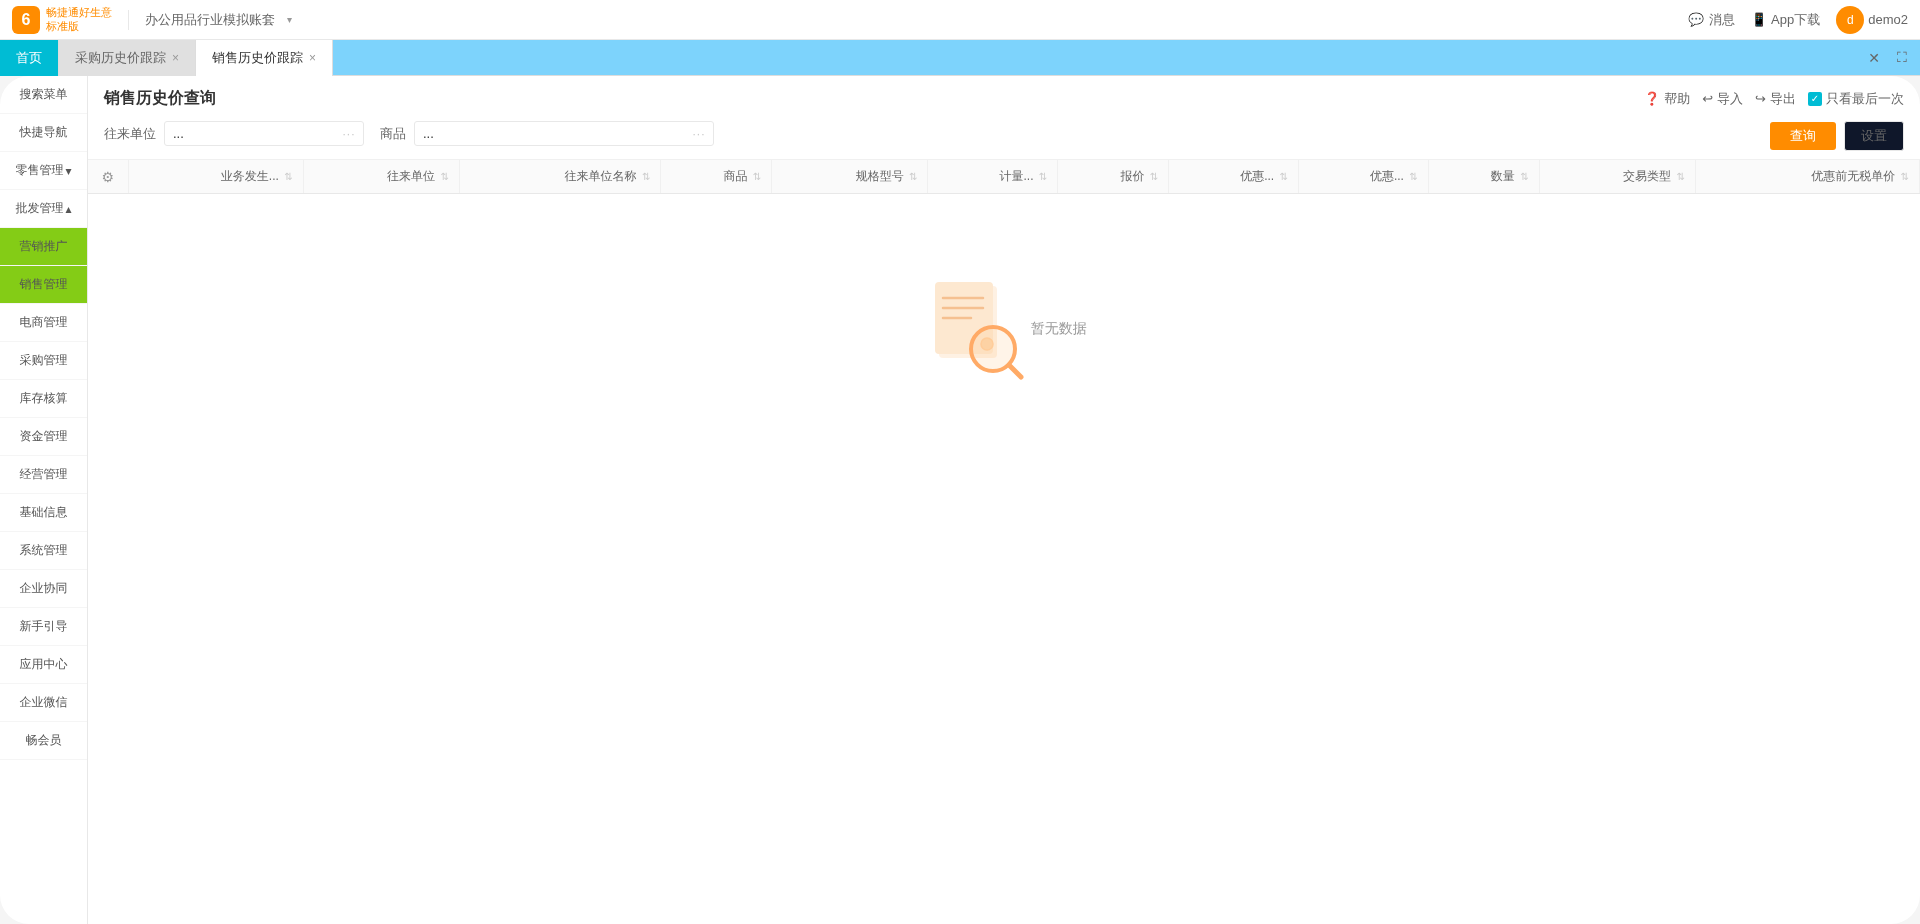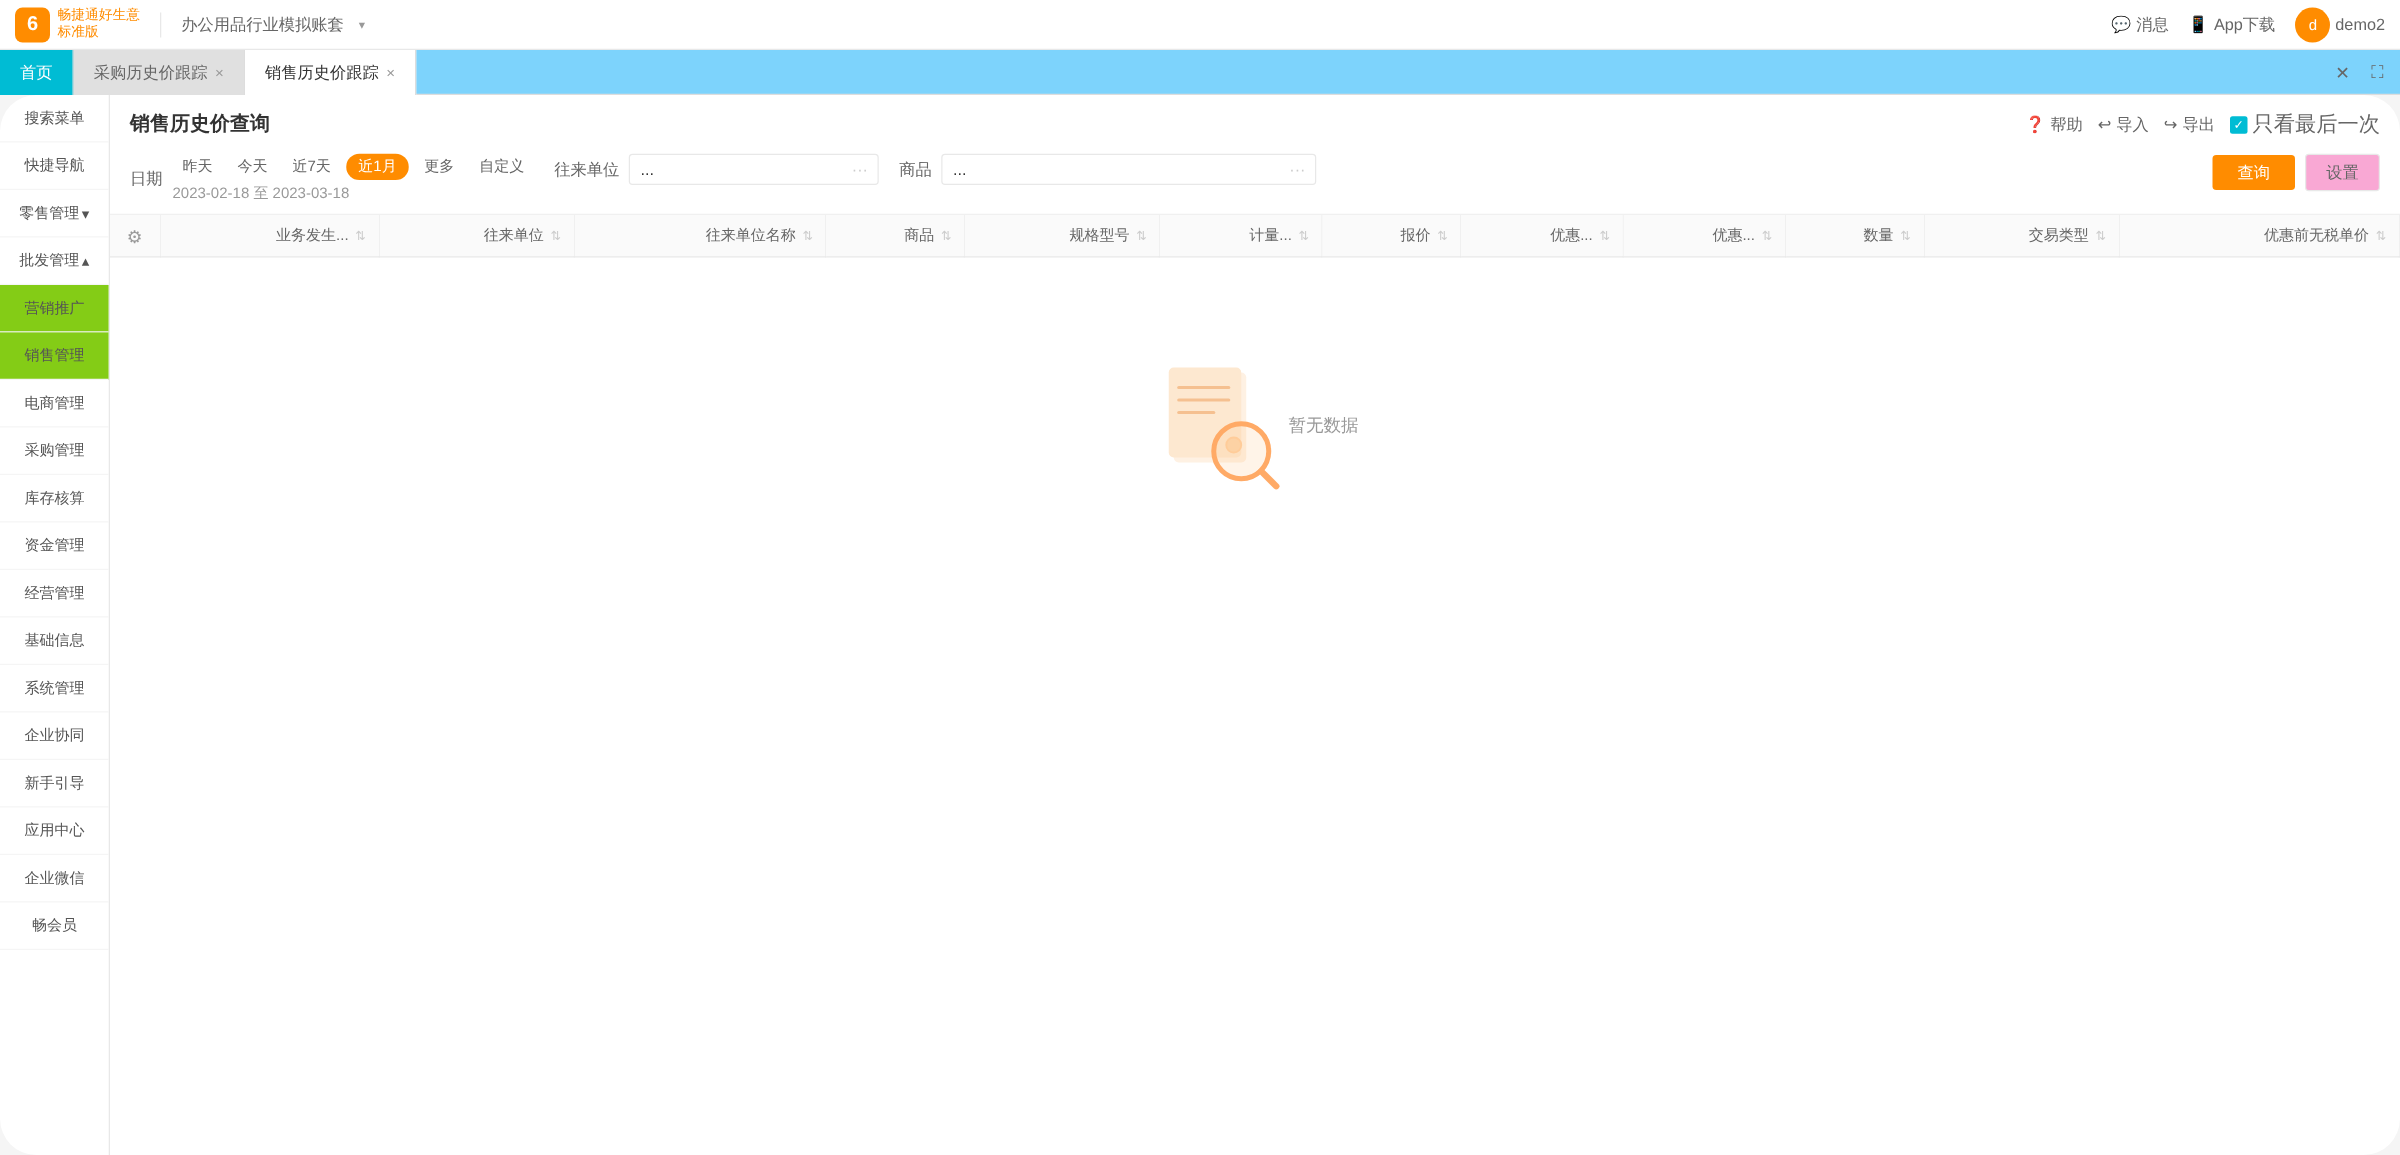--- a/index.html
+++ b/index.html
@@ -38,37 +38,37 @@
 
     
     .content-area { flex: 1; display: flex; flex-direction: column; overflow: hidden; background: white; }
 
     
     .page-header { padding: 12px 16px 8px; border-bottom: 1px solid #f0f0f0; }
     .page-title-row { display: flex; align-items: center; justify-content: space-between; margin-bottom: 12px; text-align: right; }
     .page-title { font-size: 16px; font-weight: bold; color: #333; }
     .header-actions { display: flex; align-items: center; gap: 12px; }
     .header-action { display: flex; align-items: center; gap: 4px; color: #666; font-size: 13px; cursor: pointer; }
-    .checkbox-label { display: flex; align-items: center; gap: 4px; color: #666; font-size: 17px; }
+    .checkbox-label { display: flex; align-items: center; gap: 4px; color: #666; font-size: 13px; }
     .checkbox-teal { width: 14px; height: 14px; background: #00bcd4; border-radius: 2px; display: flex; align-items: center; justify-content: center; }
     .checkbox-teal::after { content: '✓'; color: white; font-size: 10px; }
 
     
     .filter-row { display: flex; align-items: flex-start; gap: 16px; flex-wrap: wrap; }
     .filter-group { display: flex; align-items: center; gap: 8px; }
     .filter-label { color: #666; font-size: 13px; white-space: nowrap; }
     .date-btns { display: flex; gap: 4px; align-items: center; }
     .date-btn { padding: 2px 8px; border: none; background: none; cursor: pointer; color: #666; font-size: 12px; border-radius: 3px; }
     .date-btn.active { background: #ff8c00; color: white; border-radius: 12px; padding: 2px 10px; }
     .date-range { color: #999; font-size: 12px; margin-top: 2px; }
     .filter-input { border: 1px solid #e8e8e8; border-radius: 3px; padding: 4px 8px; font-size: 13px; color: #333; width: 200px; cursor: pointer; display: flex; align-items: center; justify-content: space-between; background: white; }
     .filter-input-dots { color: #ccc; }
     .filter-actions { display: flex; gap: 8px; margin-left: auto; align-items: center; }
     .btn-query { background: #ff8c00; color: white; border: none; border-radius: 3px; padding: 5px 20px; cursor: pointer; font-size: 13px; text-align: right; }
-    .btn-settings { background: #f9a8d4; color: #666; border: 1px solid #e8e8e8; border-radius: 3px; padding: 5px 16px; cursor: pointer; font-size: 13px; }
+    .btn-settings { background: #0f172a; color: #666; border: 1px solid #e8e8e8; border-radius: 3px; padding: 5px 16px; cursor: pointer; font-size: 13px; }
 
     
     .table-wrapper { flex: 1; overflow: auto; }
     .data-table { width: 100%; border-collapse: collapse; }
     .data-table th { background: #fafafa; border-bottom: 1px solid #e8e8e8; border-right: 1px solid #f0f0f0; padding: 8px 10px; font-size: 12px; color: #666; font-weight: normal; text-align: right; white-space: nowrap; position: sticky; top: 0; z-index: 1; }
     .data-table th .sort-arrows { color: #ccc; font-size: 10px; margin-left: 2px; }
     .data-table th:first-child { width: 40px; text-align: center; }
     .settings-col { color: #999; font-size: 14px; cursor: pointer; }
     .empty-state { display: flex; flex-direction: row; align-items: center; justify-content: center; padding: 80px 20px; }
     .empty-text { color: #999; font-size: 14px; }
@@ -205,34 +205,20 @@
             <span>导出</span>
           </div>
           <div class="checkbox-label">
             <div class="checkbox-teal"></div>
             <span>只看最后一次</span>
           </div>
         </div>
       </div>
 
       <div class="filter-row">
-        <div class="filter-group">
-          <span class="filter-label">日期</span>
-          <div class="filter-date-col">
-            <div class="date-btns">
-              <button class="date-btn">昨天</button>
-              <button class="date-btn">今天</button>
-              <button class="date-btn">近7天</button>
-              <button class="date-btn active">近1月</button>
-              <button class="date-btn">更多</button>
-              <button class="date-btn">自定义</button>
-            </div>
-            <div class="date-range">2023-02-18 至 2023-03-18</div>
-          </div>
-        </div>
 
         <div class="filter-group">
           <span class="filter-label">往来单位</span>
           <div class="filter-input">
             <span>...</span>
             <span class="filter-input-dots">···</span>
           </div>
         </div>
 
         <div class="filter-group">

